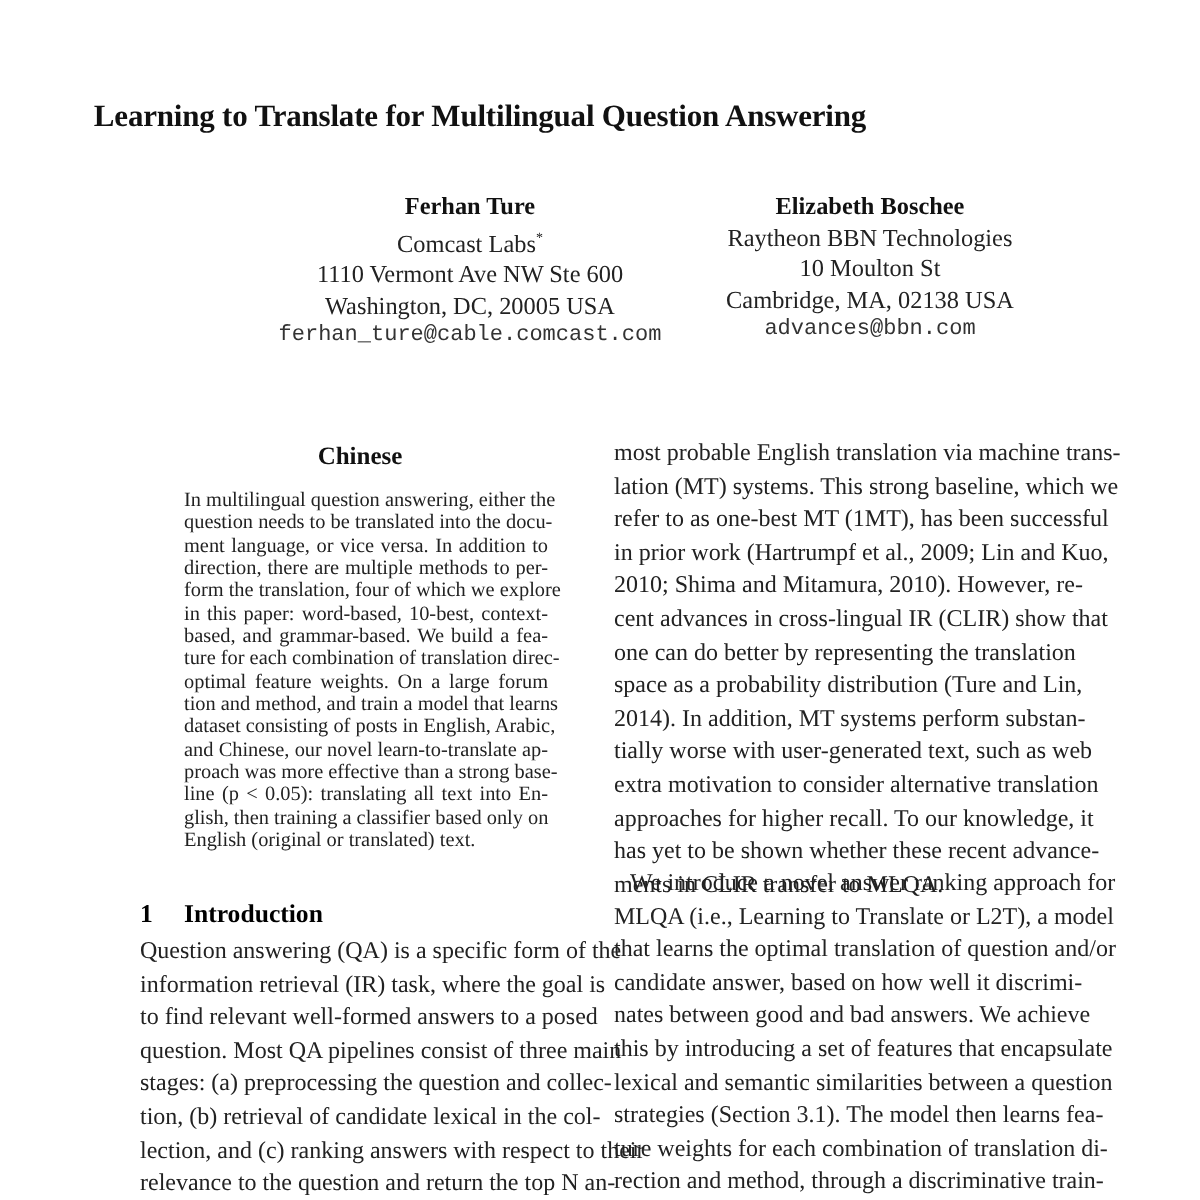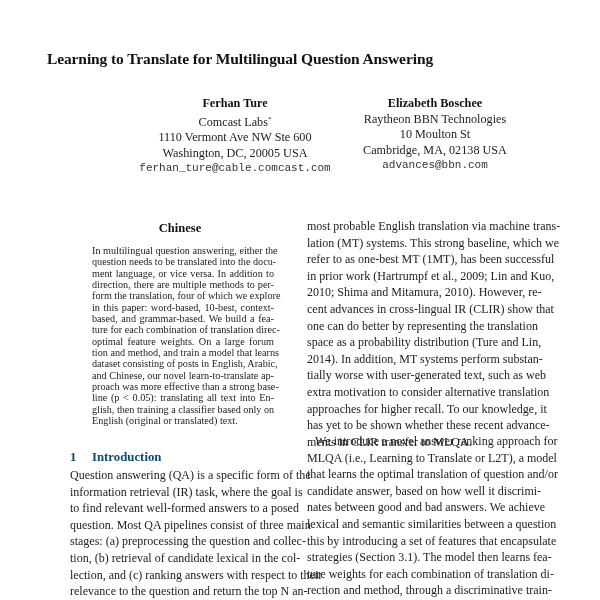--- a/index.html
+++ b/index.html
@@ -12,21 +12,21 @@
   .author.a1 { left:105px; } .author.a2 { left:305px; }
   .author .name { font-weight:bold; color:#111; }
   .author .email { font-family:"Liberation Mono", monospace; font-size:11px; color:#333; }
   .author sup { font-size:7px; }
   .abs-head { position:absolute; top:221px; left:70px; width:220px; text-align:center;
               font-weight:bold; font-size:12.5px; color:#111; }
   .abs-body { position:absolute; top:245px; left:92px; width:182px;
               font-size:10.2px; line-height:11.35px; text-align:justify; color:#222; }
   .abs-body .ln { display:block; white-space:nowrap; text-align-last:justify; }
   .abs-body .ln.last { text-align-last:left; }
-  .sec-head { position:absolute; top:450px; left:70px; font-weight:bold; font-size:12.8px; color:#0c4a6e; }
+  .sec-head { position:absolute; top:450px; left:70px; font-weight:bold; font-size:12.8px; color:#000000; }
   .sec-head .num { display:inline-block; width:22px; }
   .col { position:absolute; width:220px; font-size:12px; line-height:16.6px; color:#222; }
   .col .ln { display:block; white-space:nowrap; text-align:justify; text-align-last:justify; }
   .col .ln.last { text-align-last:left; }
   .col .ln.indent { padding-left:8px; }
   .col.left { top:467px; left:70px; }
   .col.right { top:218px; left:307px; }
   .col.right2 { top:433px; left:307px; }
 </style>
 </head>
@@ -104,19 +104,19 @@
   <span class="ln">has yet to be shown whether these recent advance-</span>
   <span class="ln last">ments in CLIR transfer to MLQA.</span>
 </div>
 
 <div class="col right2">
   <span class="ln indent">We introduce a novel answer ranking approach for</span>
   <span class="ln">MLQA (i.e., Learning to Translate or L2T), a model</span>
   <span class="ln">that learns the optimal translation of question and/or</span>
   <span class="ln">candidate answer, based on how well it discrimi-</span>
   <span class="ln">nates between good and bad answers. We achieve</span>
+  <span class="ln">this by introducing a set of features that encapsulate</span>
   <span class="ln">lexical and semantic similarities between a question</span>
-  <span class="ln">this by introducing a set of features that encapsulate</span>
   <span class="ln">strategies (Section 3.1). The model then learns fea-</span>
   <span class="ln">ture weights for each combination of translation di-</span>
   <span class="ln">rection and method, through a discriminative train-</span>
 
 </div>
 
 </body></html>

